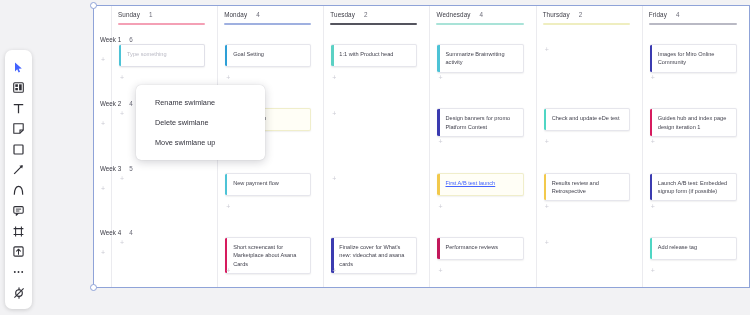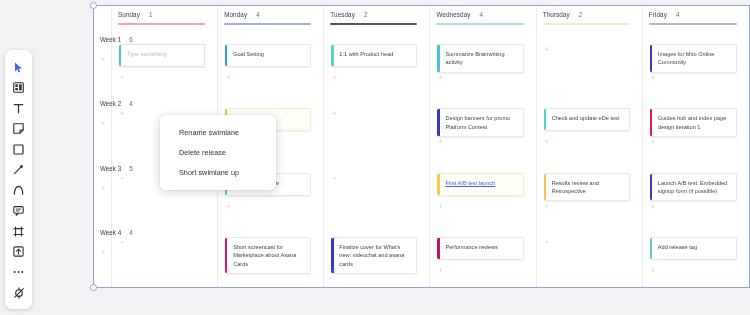--- a/index.html
+++ b/index.html
@@ -125,28 +125,27 @@
     font-size: 7px; color: #ccccd5; line-height: 1;
   }
   .cell.empty .plus { top: 16px; }
 
   
   .card.tint { background: #fffef6; border-color: #f0eecb; }
 
   
   #ctxmenu {
     position: absolute;
-    left: 136px; top: 115px;
-    width: 116px;
+    left: 136px; top: 85px;
+    width: 129px;
     background: #ffffff;
     border-radius: 5px;
     box-shadow: 0 2px 10px rgba(20,20,40,.20), 0 0 1px rgba(20,20,40,.22);
     padding: 7px 0 8px 0;
     z-index: 40;
-    margin-left: 24px;
   }
   #ctxmenu .mi {
     font-size: 7.3px;
     color: #32323c;
     padding: 5.5px 0 5.5px 19px;
     white-space: nowrap;
     cursor: pointer;
   }
   #ctxmenu .mi.hl { color: #7b61ff; }
 </style>
@@ -435,17 +434,17 @@
         <div class="cardwrap">
             <div class="card" style="--accent:#4fd6c4"><span>Add release tag</span></div>
           </div>
         <div class="plus">+</div>
       </div>
     </div>
   </div>
 
   <div id="ctxmenu">
     <div class="mi">Rename swimlane</div>
-    <div class="mi">Delete release</div>
-    <div class="mi">Short swimlane up</div>
+    <div class="mi">Delete swimlane</div>
+    <div class="mi">Move swimlane up</div>
   </div>
 
 </div>
 
 </body></html>

